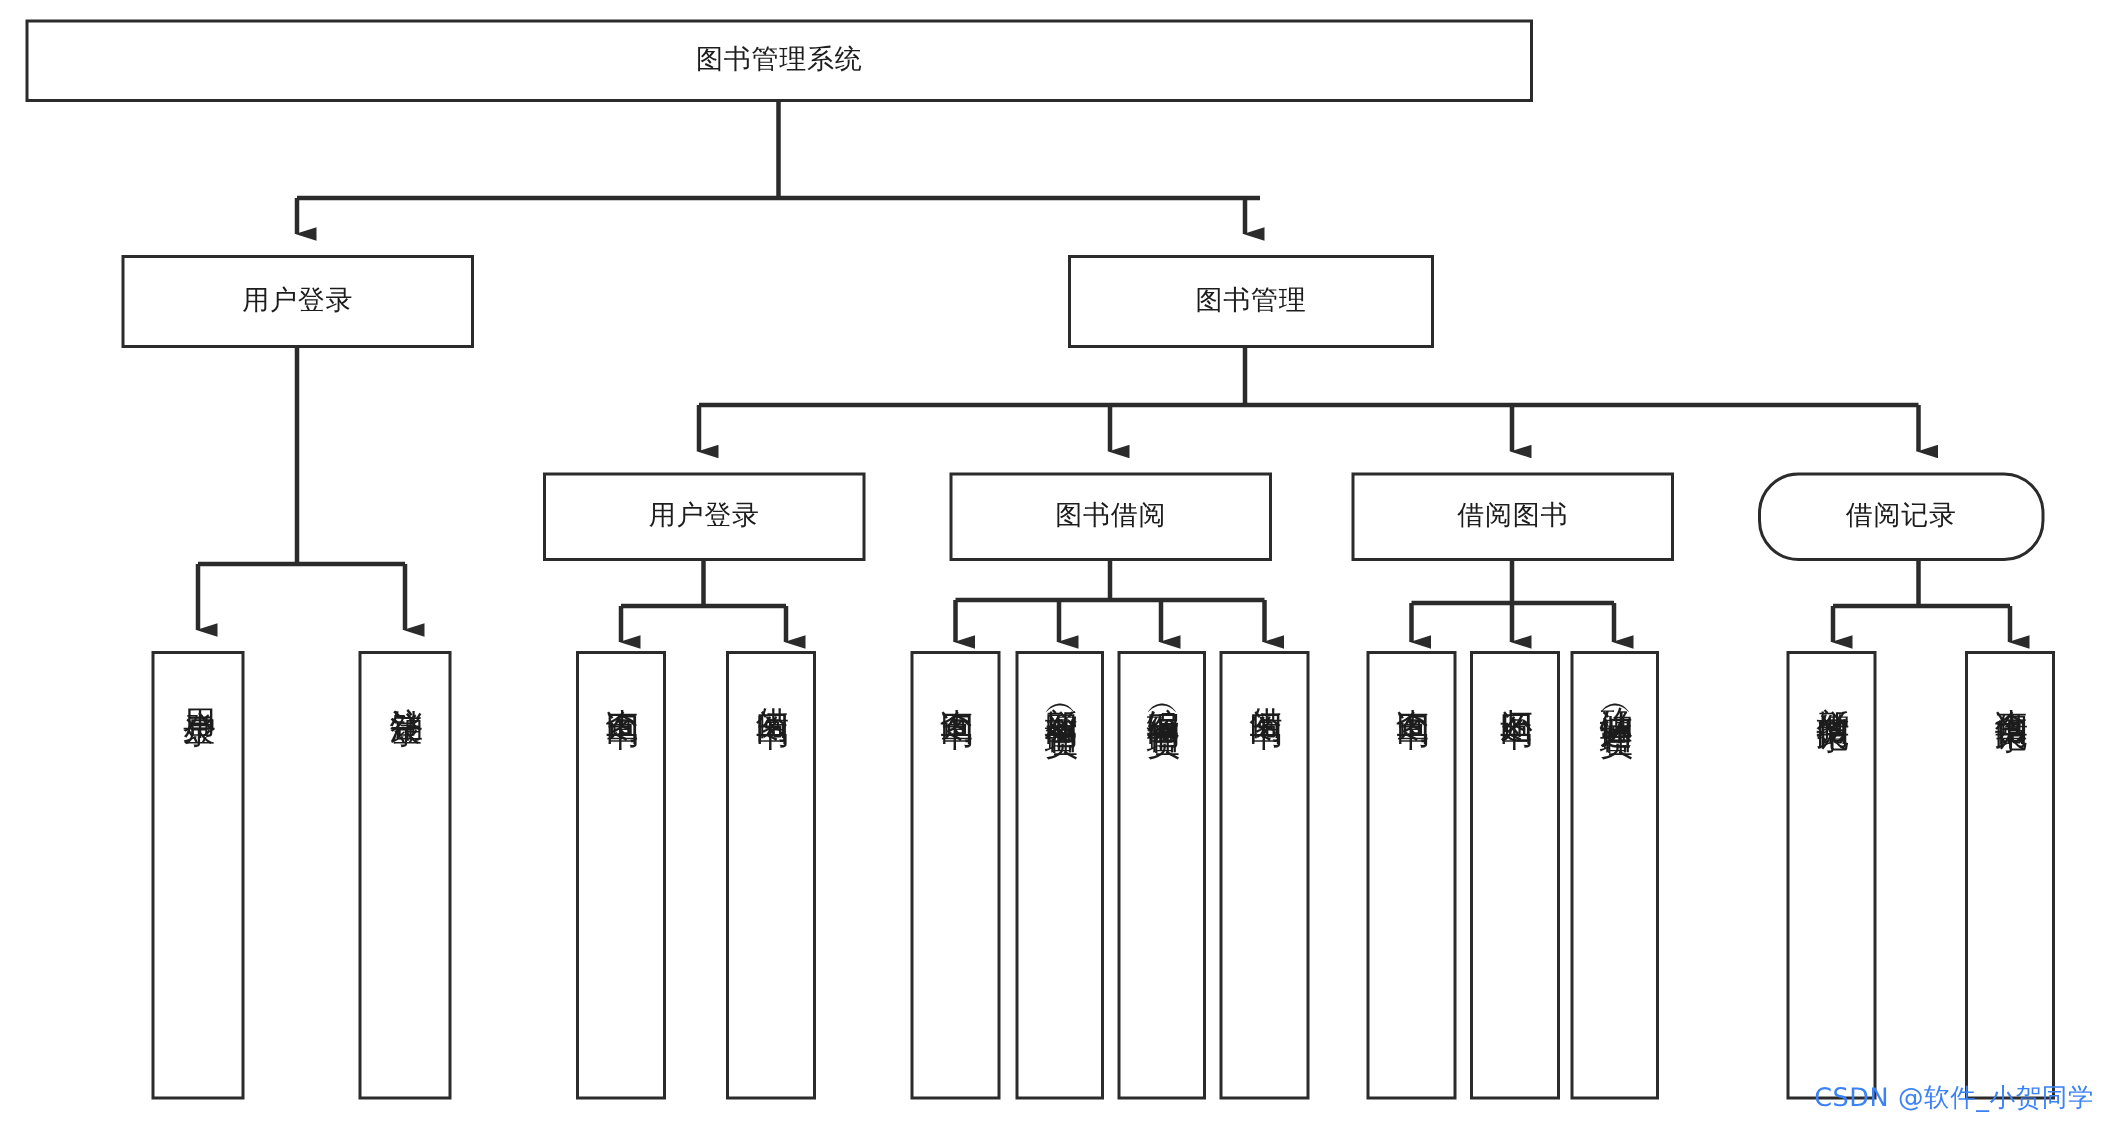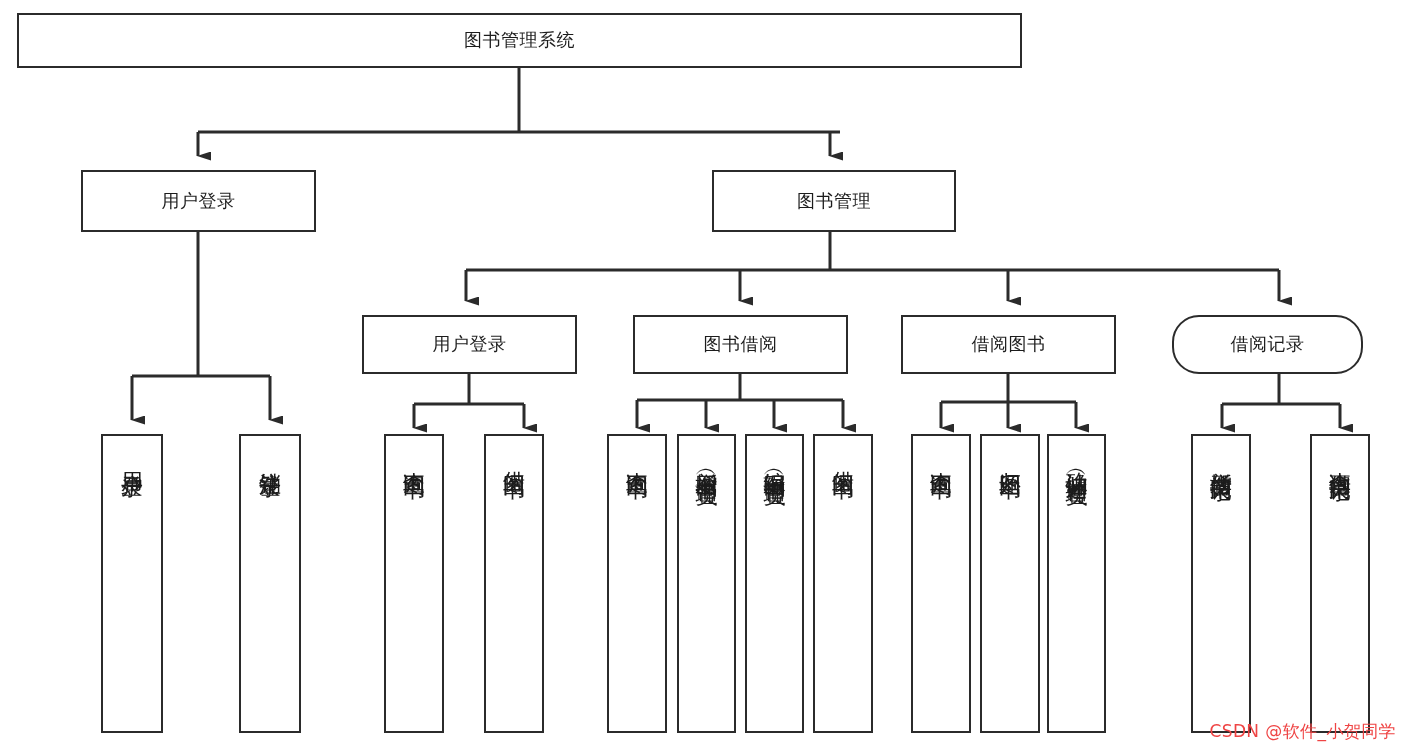--- a/index.html
+++ b/index.html
@@ -61,21 +61,21 @@
     max-height: 270px;
   }
   .node.vert.tall .node-label {
     max-height: 296px;
   }
   #watermark {
     position: absolute;
     right: 9px;
     bottom: 4px;
     font-size: 17px;
-    color: #ef4444;
+    color: #3b82f6;
     white-space: nowrap;
     letter-spacing: 0.4px;
   }
 </style>
 </head>
 <body>
 
 <div id="diagram-canvas">
 
   <svg id="edges-layer" viewBox="0 0 1405 747" width="1405" height="747">

